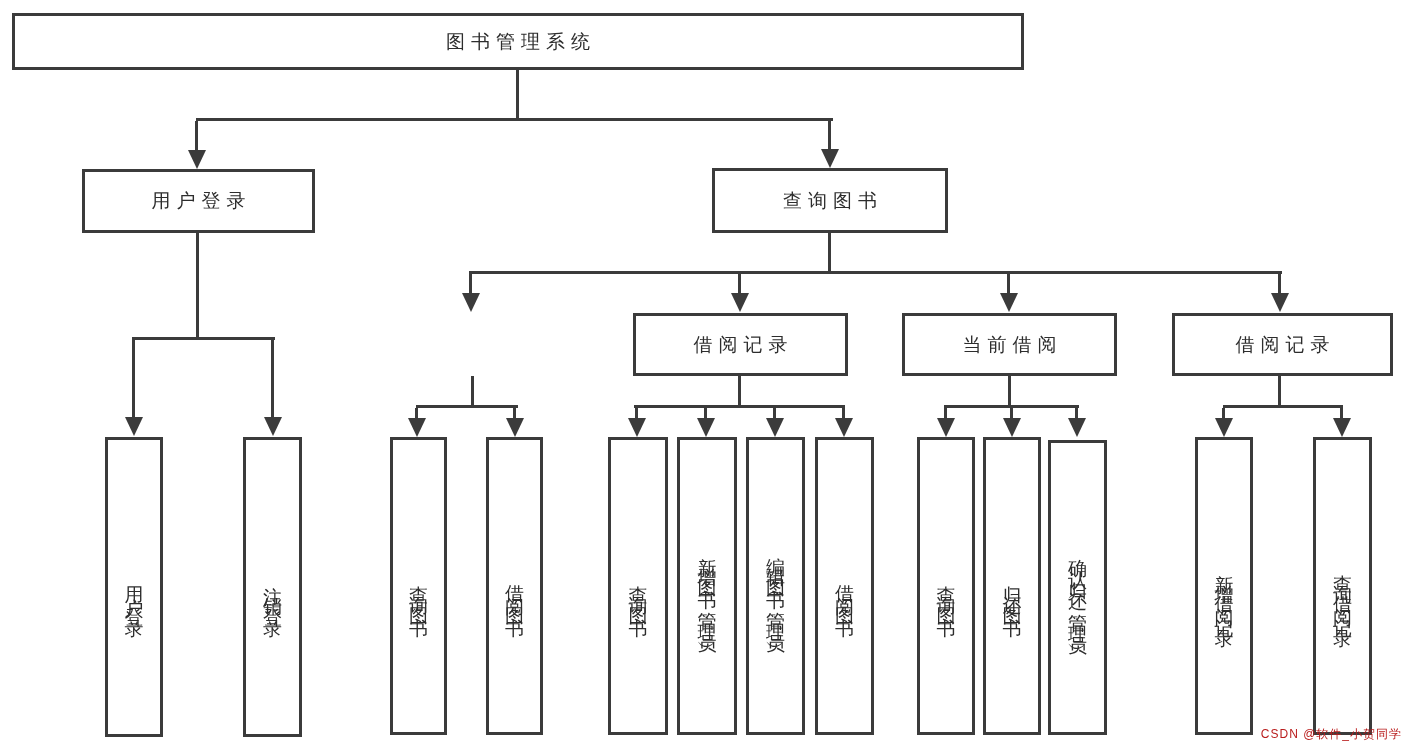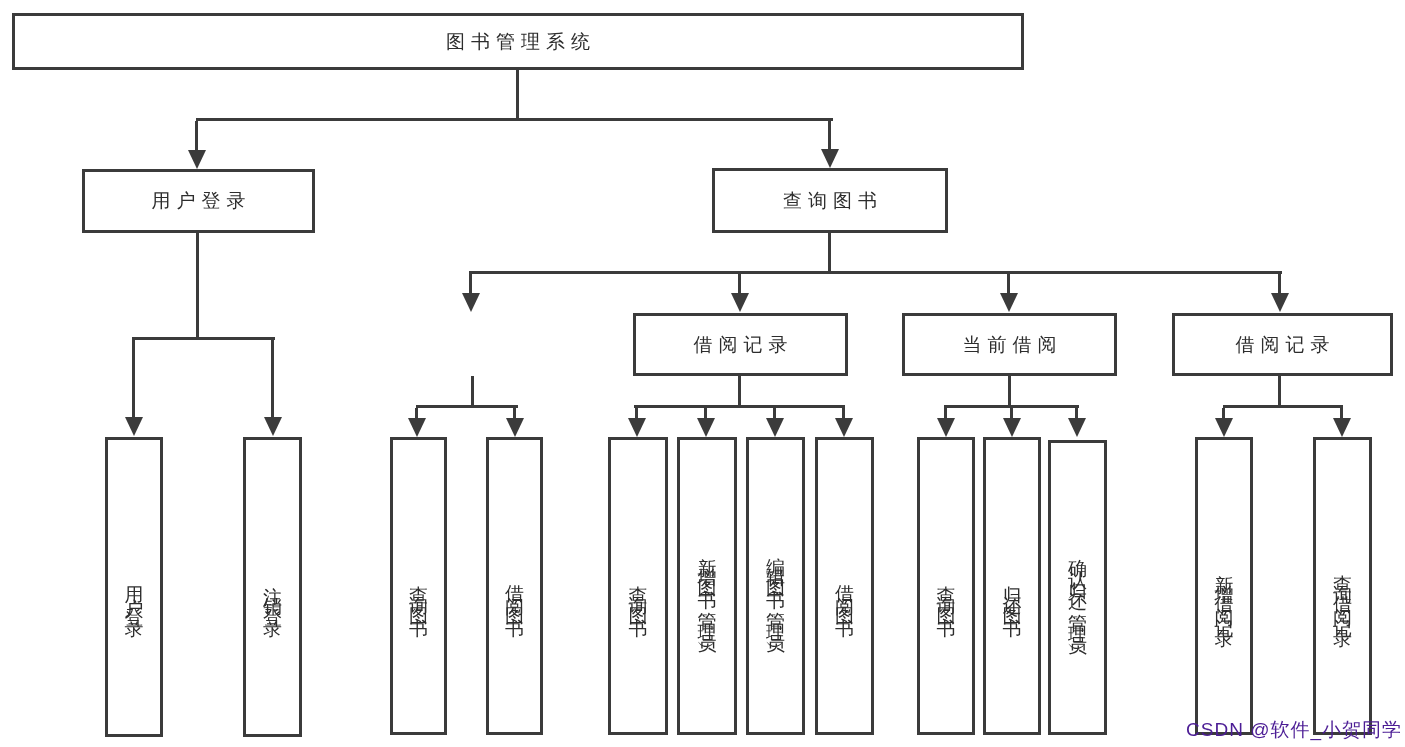--- a/index.html
+++ b/index.html
@@ -66,23 +66,23 @@
     width: 0;
     height: 0;
     border-left: 9px solid transparent;
     border-right: 9px solid transparent;
     border-top: 19px solid #3b3b3b;
   }
   .watermark {
     position: absolute;
     right: 3px;
     bottom: 4px;
-    font-size: 19px;
+    font-size: 12px;
     letter-spacing: 1px;
-    color: #4c1d95;
+    color: #b91c1c;
     white-space: nowrap;
   }
 </style>
 </head>
 <body>
 
 <div class="stage">
 
   <div class="box h" style="left:12px;top:13px;width:1012px;height:57px">
     <span>图书管理系统</span>

